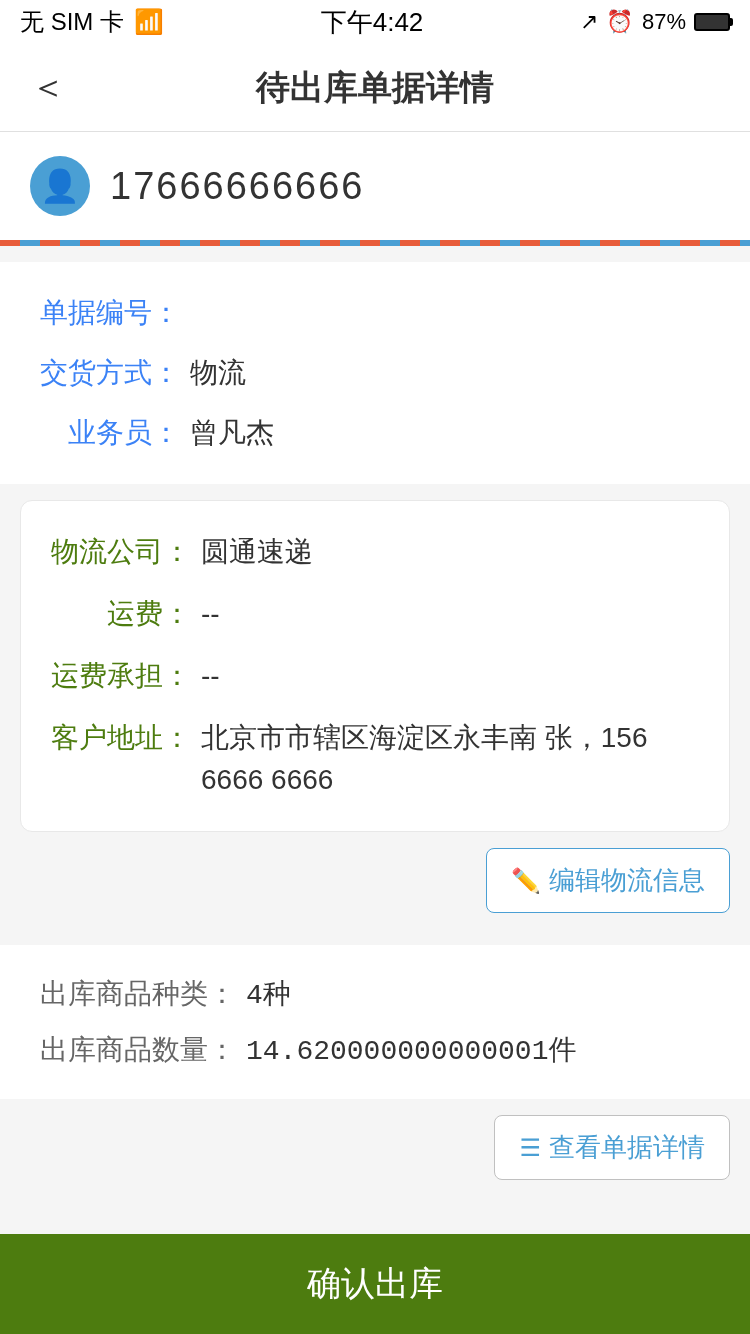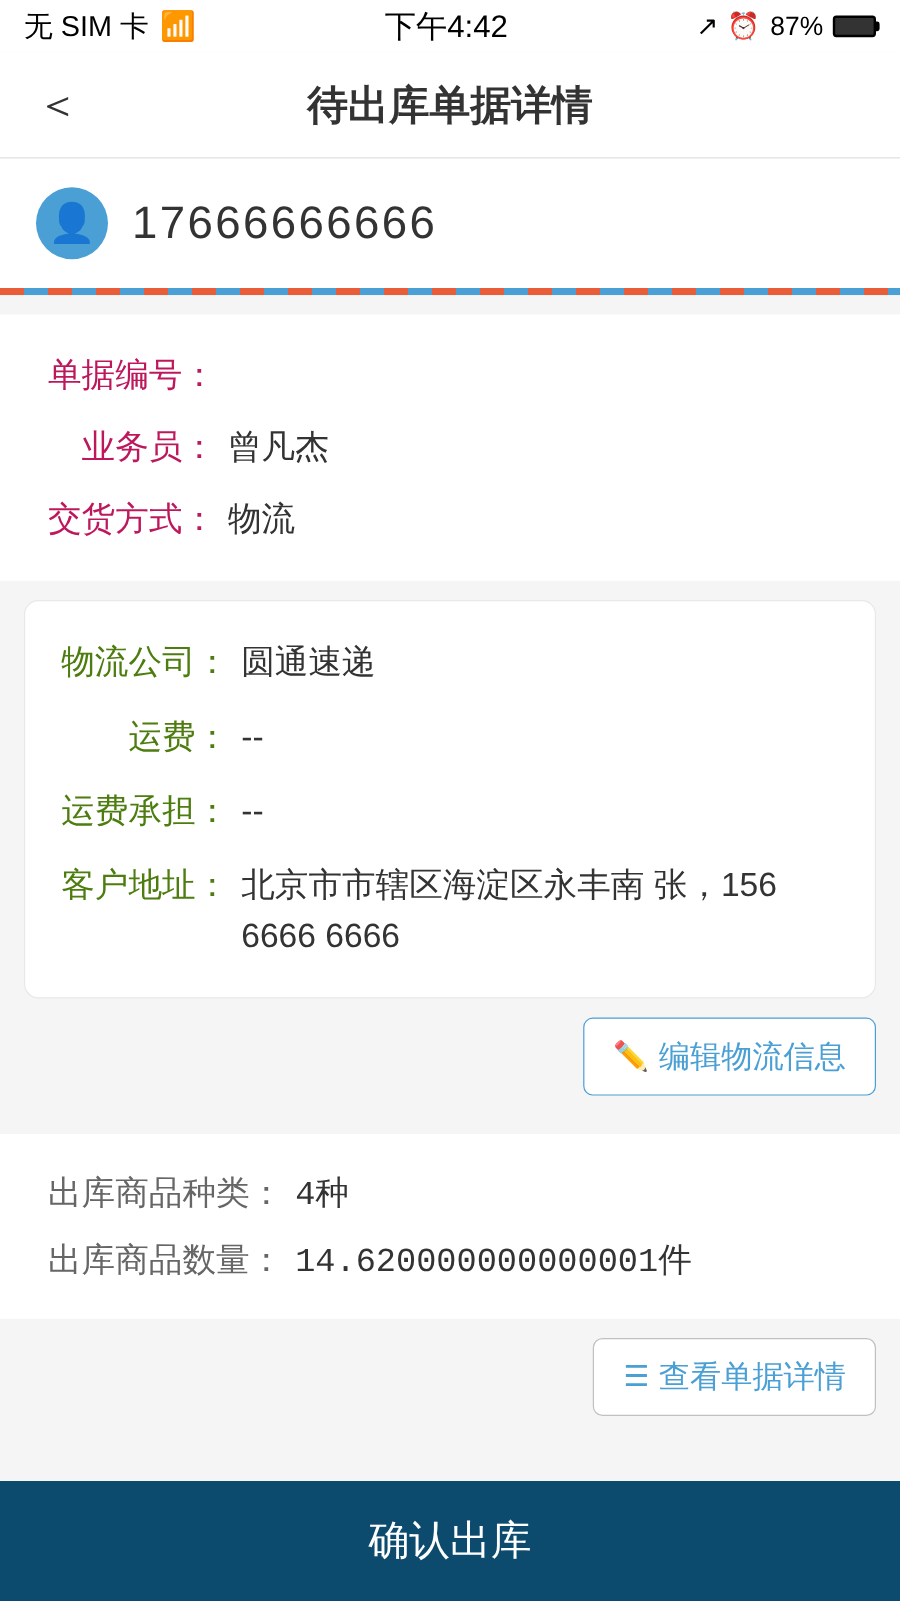--- a/index.html
+++ b/index.html
@@ -139,21 +139,21 @@
     }
     .info-row {
       display: flex;
       align-items: flex-start;
       margin-bottom: 18px;
       font-size: 28px;
       line-height: 1.5;
     }
     .info-row:last-child { margin-bottom: 0; }
     .info-label {
-      color: #be185d;
+      color: #3b82f6;
       min-width: 140px;
       text-align: right;
       margin-right: 10px;
       flex-shrink: 0;
     }
     .info-value {
       color: #333;
       flex: 1;
     }
 
@@ -269,21 +269,21 @@
       color: #4a9fd4;
     }
 
     
     .bottom-btn {
       position: fixed;
       bottom: 0;
       left: 0;
       width: 750px;
       height: 100px;
-      background: #0c4a6e;
+      background: #4d7c0f;
       display: flex;
       align-items: center;
       justify-content: center;
       font-size: 34px;
       color: #fff;
       font-weight: 500;
       cursor: pointer;
     }
 
     .spacer { height: 16px; background: #f5f5f5; }
@@ -321,26 +321,26 @@
 
   <div class="dashed-divider"></div>
 
   <div class="spacer"></div>
 
   <div class="info-block">
     <div class="info-row">
       <span class="info-label">单据编号：</span>
     </div>
     <div class="info-row">
+      <span class="info-label">交货方式：</span>
+      <span class="info-value">物流</span>
+    </div>
+    <div class="info-row">
       <span class="info-label">业务员：</span>
       <span class="info-value">曾凡杰</span>
-    </div>
-    <div class="info-row">
-      <span class="info-label">交货方式：</span>
-      <span class="info-value">物流</span>
     </div>
   </div>
 
   <div class="logistics-card">
     <div class="logistics-row">
       <span class="logistics-label">物流公司：</span>
       <span class="logistics-value">圆通速递</span>
     </div>
     <div class="logistics-row">
       <span class="logistics-label">运费：</span>

